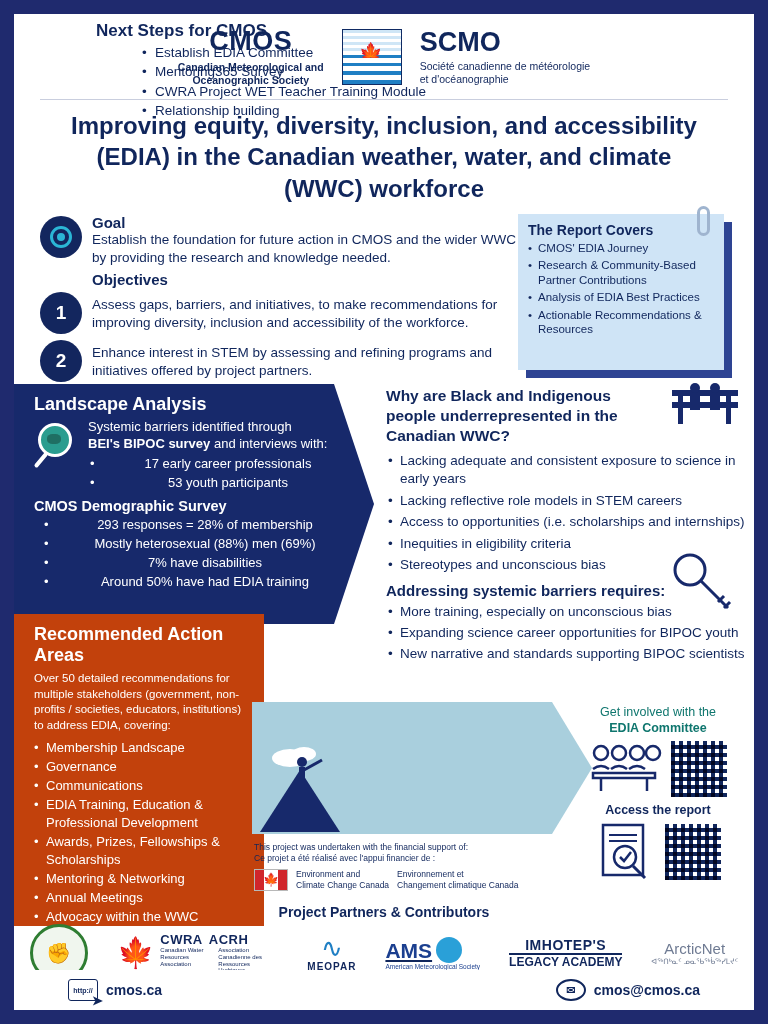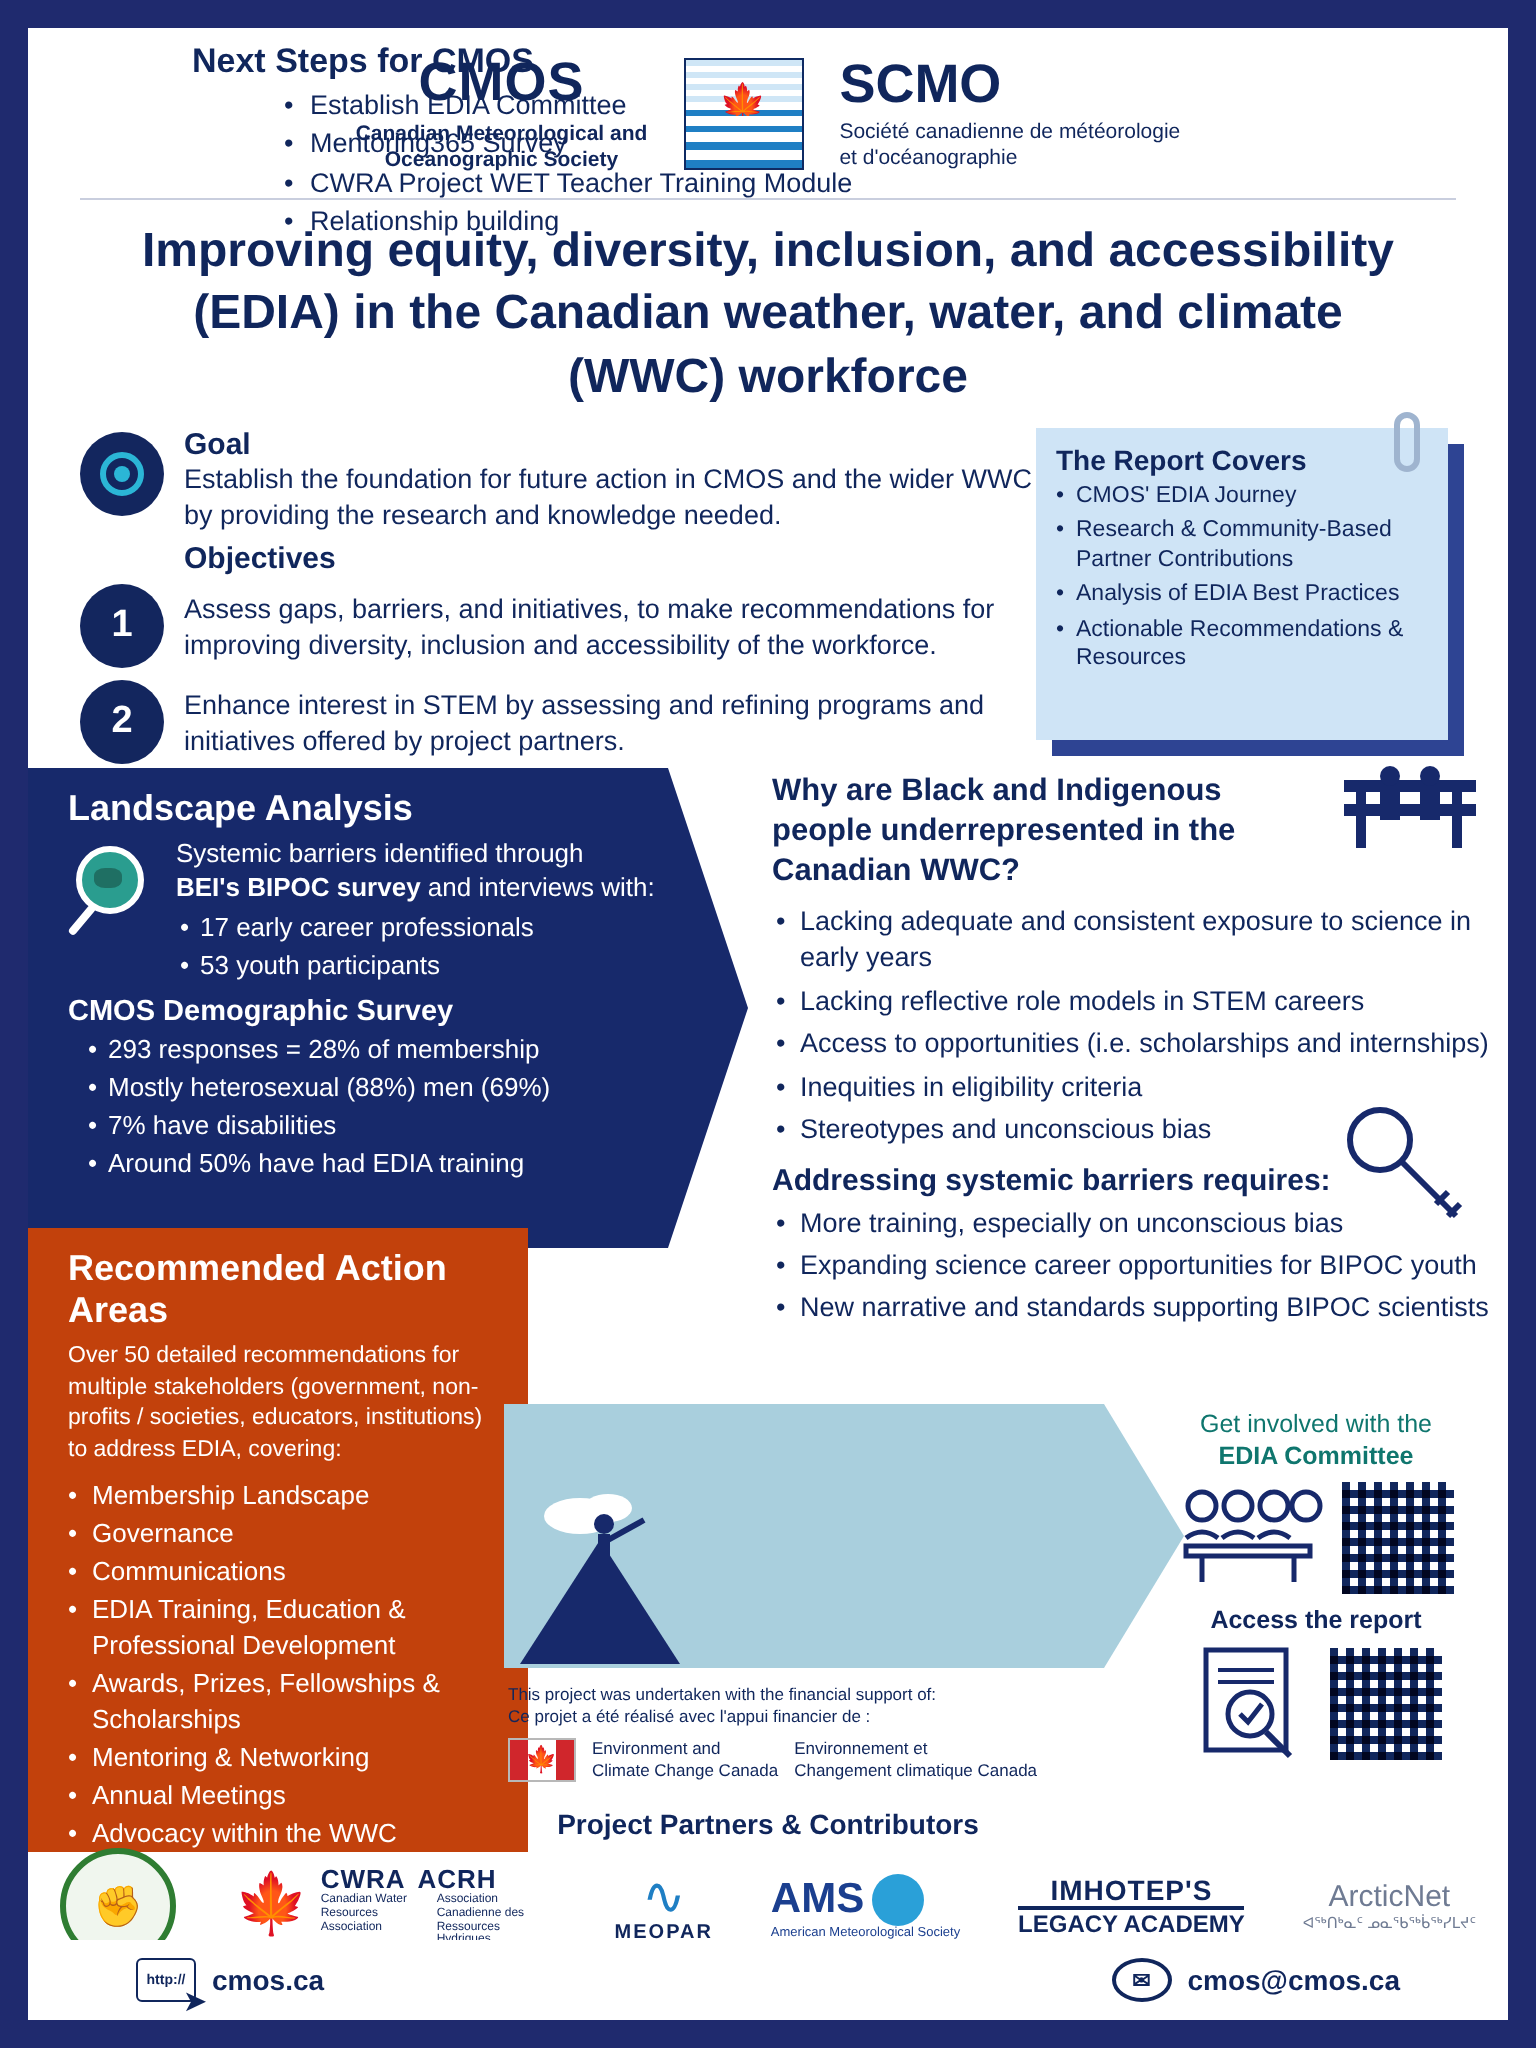--- a/index.html
+++ b/index.html
@@ -122,21 +122,21 @@
     content:""; position:absolute; left:6px; top:8px; width:14px; height:10px;
     background:#1f6f63; border-radius:40%;
   }
   .globe .handle {
     position: absolute; width: 4px; height: 18px; background: #ffffff;
     transform: rotate(40deg); left: 5px; top: 28px; border-radius: 2px;
   }
   .la-lead { font-size: 13px; line-height: 1.3; }
   .la-lead b { font-weight: bold; }
   .la-bullets { list-style: none; margin-top: 2px; }
-  .la-bullets li { font-size: 13px; line-height: 1.45; padding-left: 12px; position: relative;}
+  .la-bullets li { font-size: 13px; line-height: 1.45; padding-left: 12px; position: relative; text-align: center;}
   .la-bullets li:before { content: "•"; position: absolute; left: 2px; }
   .la-sub { font-size: 14.5px; font-weight: bold; margin-top: 6px; }
 
   
   .why {
     position: absolute; left: 372px; top: 372px; width: 360px;
   }
   .why-title { font-size: 15.5px; font-weight: bold; color: #10265c; line-height: 1.3; width: 270px;}
   .why-list { list-style: none; margin-top: 6px; }
   .why-list li {
@@ -231,21 +231,21 @@
     background: #f0f6ee; display: flex; align-items: center; justify-content: center;
     font-size: 20px;
   }
   .p-cwra { display:flex; gap:6px; align-items:center; }
   .p-maple { color: #d0262c; font-size: 30px; line-height: 1; }
   .cwra-txt { font-size: 13px; font-weight: bold; color:#10265c; letter-spacing:.5px;}
   .cwra-small { font-size: 6px; color:#10265c; line-height:1.15; }
   .meopar { text-align:center; }
   .meopar-swoosh { font-size: 26px; color: #1f7fc4; line-height: 1;}
   .meopar-txt { font-size: 10px; font-weight: bold; color:#10265c; letter-spacing:1px;}
-  .ams { display:flex; align-items:center; gap:4px;}
+  .ams { display:flex; align-items:flex-end; gap:4px;text-decoration:underline;}
   .ams-txt { font-size: 21px; font-weight: bold; color: #1b3f8f; }
   .ams-globe { width: 26px; height: 26px; border-radius: 50%; background: #2aa0d8; }
   .ams-small { font-size: 6.5px; color:#1b3f8f;}
   .imhotep { text-align:center; color:#10265c; }
   .imh-1 { font-size: 14px; font-weight: bold; letter-spacing: .5px;}
   .imh-2 { font-size: 12px; font-weight: bold; border-top: 2px solid #10265c; }
   .arcticnet { text-align:center; }
   .arctic-txt { font-size: 15px; color: #6f7b93; }
   .arctic-inuk { font-size: 7.5px; color: #6f7b93; }
 

